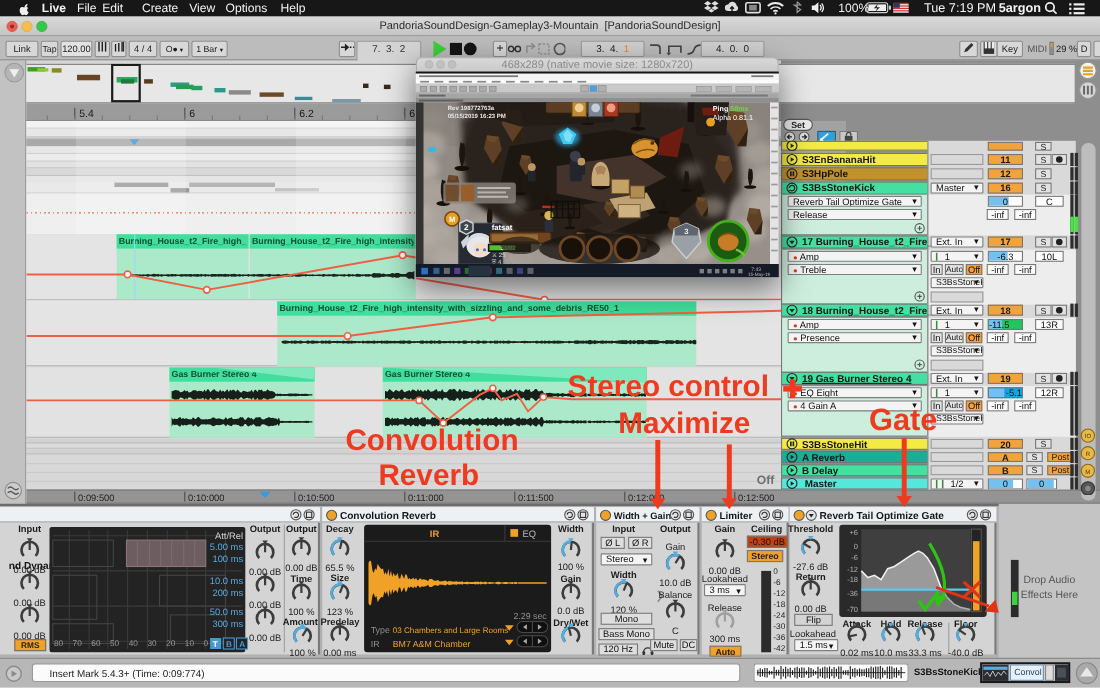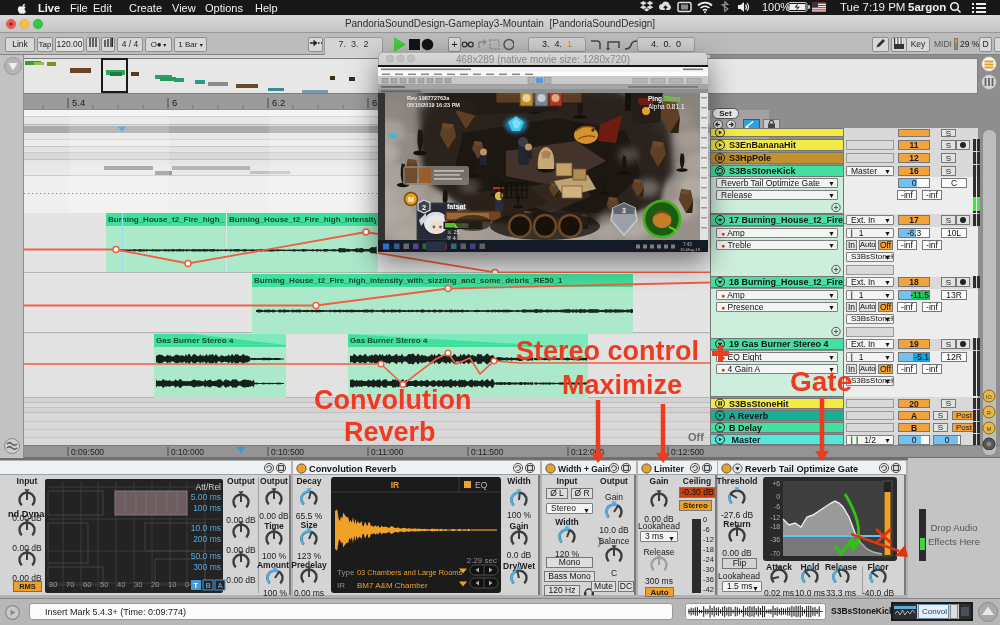--- a/index.html
+++ b/index.html
@@ -518,21 +518,21 @@
 <div style="position:absolute;left:956px;top:277px;width:14px;height:10px;background:#e2e2e2;border:1px solid #777;"></div>
 <svg style="position:absolute;left:956px;top:277px;" width="14" height="10" viewBox="0 0 14 10">
       <circle cx="7" cy="5.0" r="3" fill="#222"></circle>
     </svg>
 <div style="position:absolute;left:973px;top:276px;width:3px;height:12px;background:#2e2e2e;"></div>
 <div style="position:absolute;left:977px;top:276px;width:3px;height:12px;background:#2e2e2e;"></div>
 <div style="position:absolute;left:710px;top:289px;width:133px;height:50px;background:#cdeedd;border:1px solid #767676;border-right:none;border-top:none;"></div>
 <div style="position:absolute;left:843px;top:289px;width:135px;height:50px;background:#ededed;border-left:1px solid #767676;"></div>
 <div class="dd" style="left:716px;top:290px;width:122px;height:10px;font-size:8.5px;line-height:8px;"><span style="color:#d04020;font-size:7px;">●</span> Amp<span style="position:absolute;right:2px;top:1.0px;font-size:7px;color:#111;">▼</span></div>
 <div class="dd" style="left:846px;top:290px;width:48px;height:10px;font-size:8.5px;line-height:8px;"><span style="color:#3a8a3a;font-size:7px;">▎</span> 1<span style="position:absolute;right:2px;top:1.0px;font-size:7px;color:#111;">▼</span></div>
-<div style="position:absolute;left:898px;top:290px;width:32px;height:10px;background:#22c55e;border:1px solid #777;font-size:8.5px;color:#111;text-align:right;line-height:8px;overflow:hidden;">
+<div style="position:absolute;left:898px;top:290px;width:32px;height:10px;background:#22c55e;border:1px solid #777;font-size:8.5px;color:#111;text-align:left;line-height:8px;overflow:hidden;">
       <div style="position:absolute;left:0;top:0;width:40%;height:100%;background:#74c1ef;"></div>
       <div style="position:relative;">-11.5</div>
     </div>
 <div style="position:absolute;left:941px;top:290px;width:26px;height:10px;background:#fdfdfd;border:1px solid #777;font-size:8.5px;color:#111;text-align:center;line-height:8px;overflow:hidden;">
       <div style="position:relative;">13R</div>
     </div>
 <div class="dd" style="left:716px;top:302px;width:122px;height:10px;font-size:8.5px;line-height:8px;"><span style="color:#d04020;font-size:7px;">●</span> Presence<span style="position:absolute;right:2px;top:1.0px;font-size:7px;color:#111;">▼</span></div>
 <div style="position:absolute;left:846px;top:302px;width:11px;height:10px;background:#e4e4e4;border:1px solid #777;font-size:8.5px;color:#111;text-align:center;line-height:8px;overflow:hidden;">
       <div style="position:relative;">In</div>
     </div>
@@ -554,21 +554,21 @@
       <path d="M6 3.5v4M4 5.5h4" stroke="#555" stroke-width="1.1"></path>
     </svg>
 <div style="position:absolute;left:846px;top:327px;width:48px;height:10px;background:#d9d9d9;border:1px solid #999;"></div>
 <div style="position:absolute;left:710px;top:338px;width:133px;height:12px;background:#43e0a1;border:1px solid #767676;border-right:none;"></div>
 <svg style="position:absolute;left:712px;top:338px;" width="16" height="12" viewBox="0 0 16 12">
       <g transform="translate(0,-1.0)">
         <circle cx="8" cy="7" r="4.5" fill="none" stroke="#222"></circle>
         <path d="M5.5 5.8h5L8 9Z" fill="#222"></path>
       </g>
     </svg>
-<div style="position:absolute;left:729px;top:340.0px;font-size:9px;color:#141414;white-space:nowrap;line-height:1;font-weight:bold;">19 Gas Burner Stereo 4</div>
+<div style="position:absolute;left:729px;top:340.0px;font-size:9px;color:#141414;white-space:nowrap;line-height:1;font-weight:bold;text-decoration:underline;">19 Gas Burner Stereo 4</div>
 <div class="dd" style="left:846px;top:339px;width:48px;height:10px;font-size:8.5px;line-height:8px;">Ext. In<span style="position:absolute;right:2px;top:1.0px;font-size:7px;color:#111;">▼</span></div>
 <div style="position:absolute;left:898px;top:339px;width:32px;height:10px;background:#f2a33c;border:1px solid #777;font-size:8.5px;font-weight:bold;color:#1a1a1a;text-align:center;line-height:9px;">19</div>
 <div style="position:absolute;left:941px;top:339px;width:15px;height:10px;background:#e2e2e2;border:1px solid #777;font-size:8px;color:#222;text-align:center;line-height:9px;">S</div>
 <div style="position:absolute;left:956px;top:339px;width:14px;height:10px;background:#e2e2e2;border:1px solid #777;"></div>
 <svg style="position:absolute;left:956px;top:339px;" width="14" height="10" viewBox="0 0 14 10">
       <circle cx="7" cy="5.0" r="3" fill="#222"></circle>
     </svg>
 <div style="position:absolute;left:973px;top:338px;width:3px;height:12px;background:#2e2e2e;"></div>
 <div style="position:absolute;left:977px;top:338px;width:3px;height:12px;background:#2e2e2e;"></div>
 <div style="position:absolute;left:710px;top:351px;width:133px;height:46px;background:#cdeedd;border:1px solid #767676;border-right:none;border-top:none;"></div>

